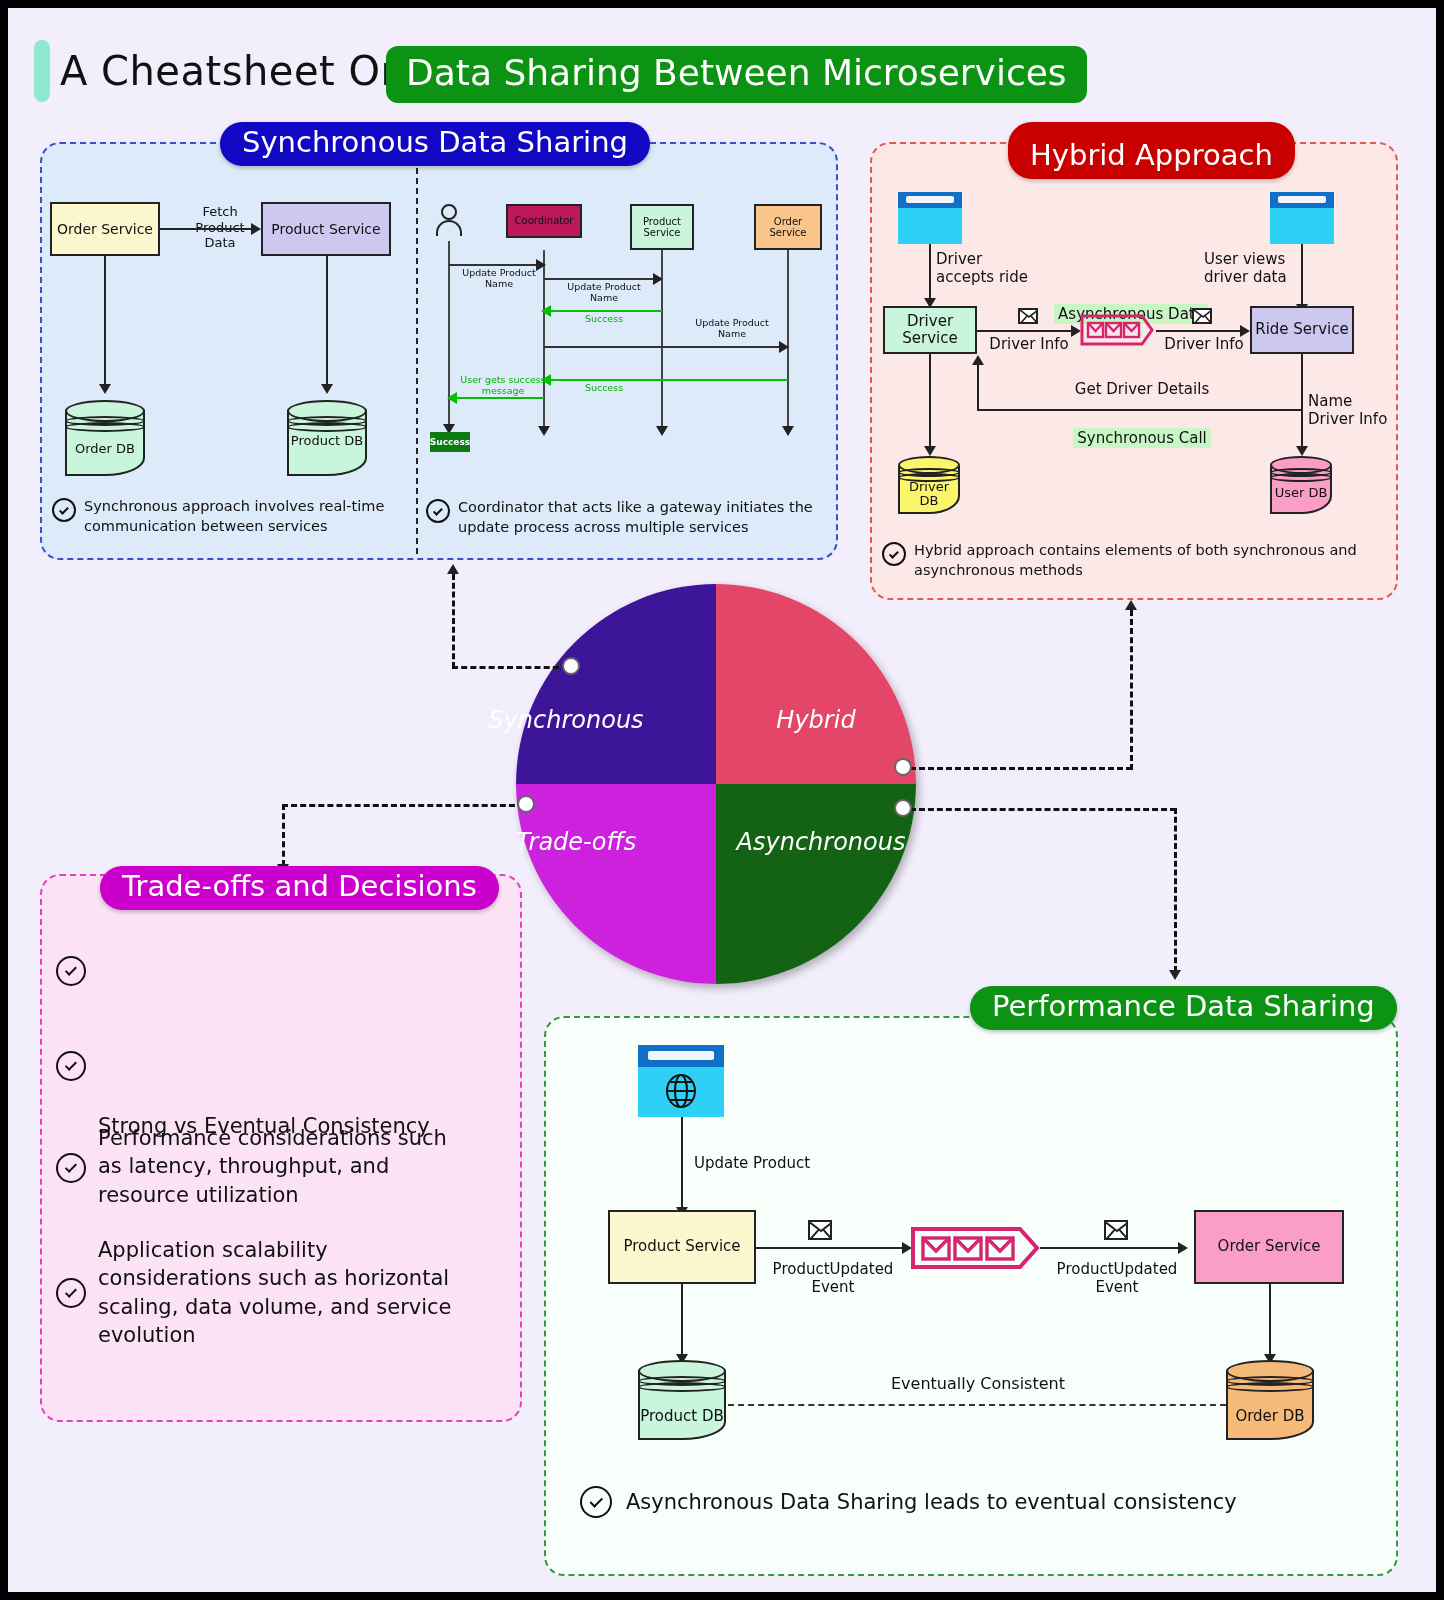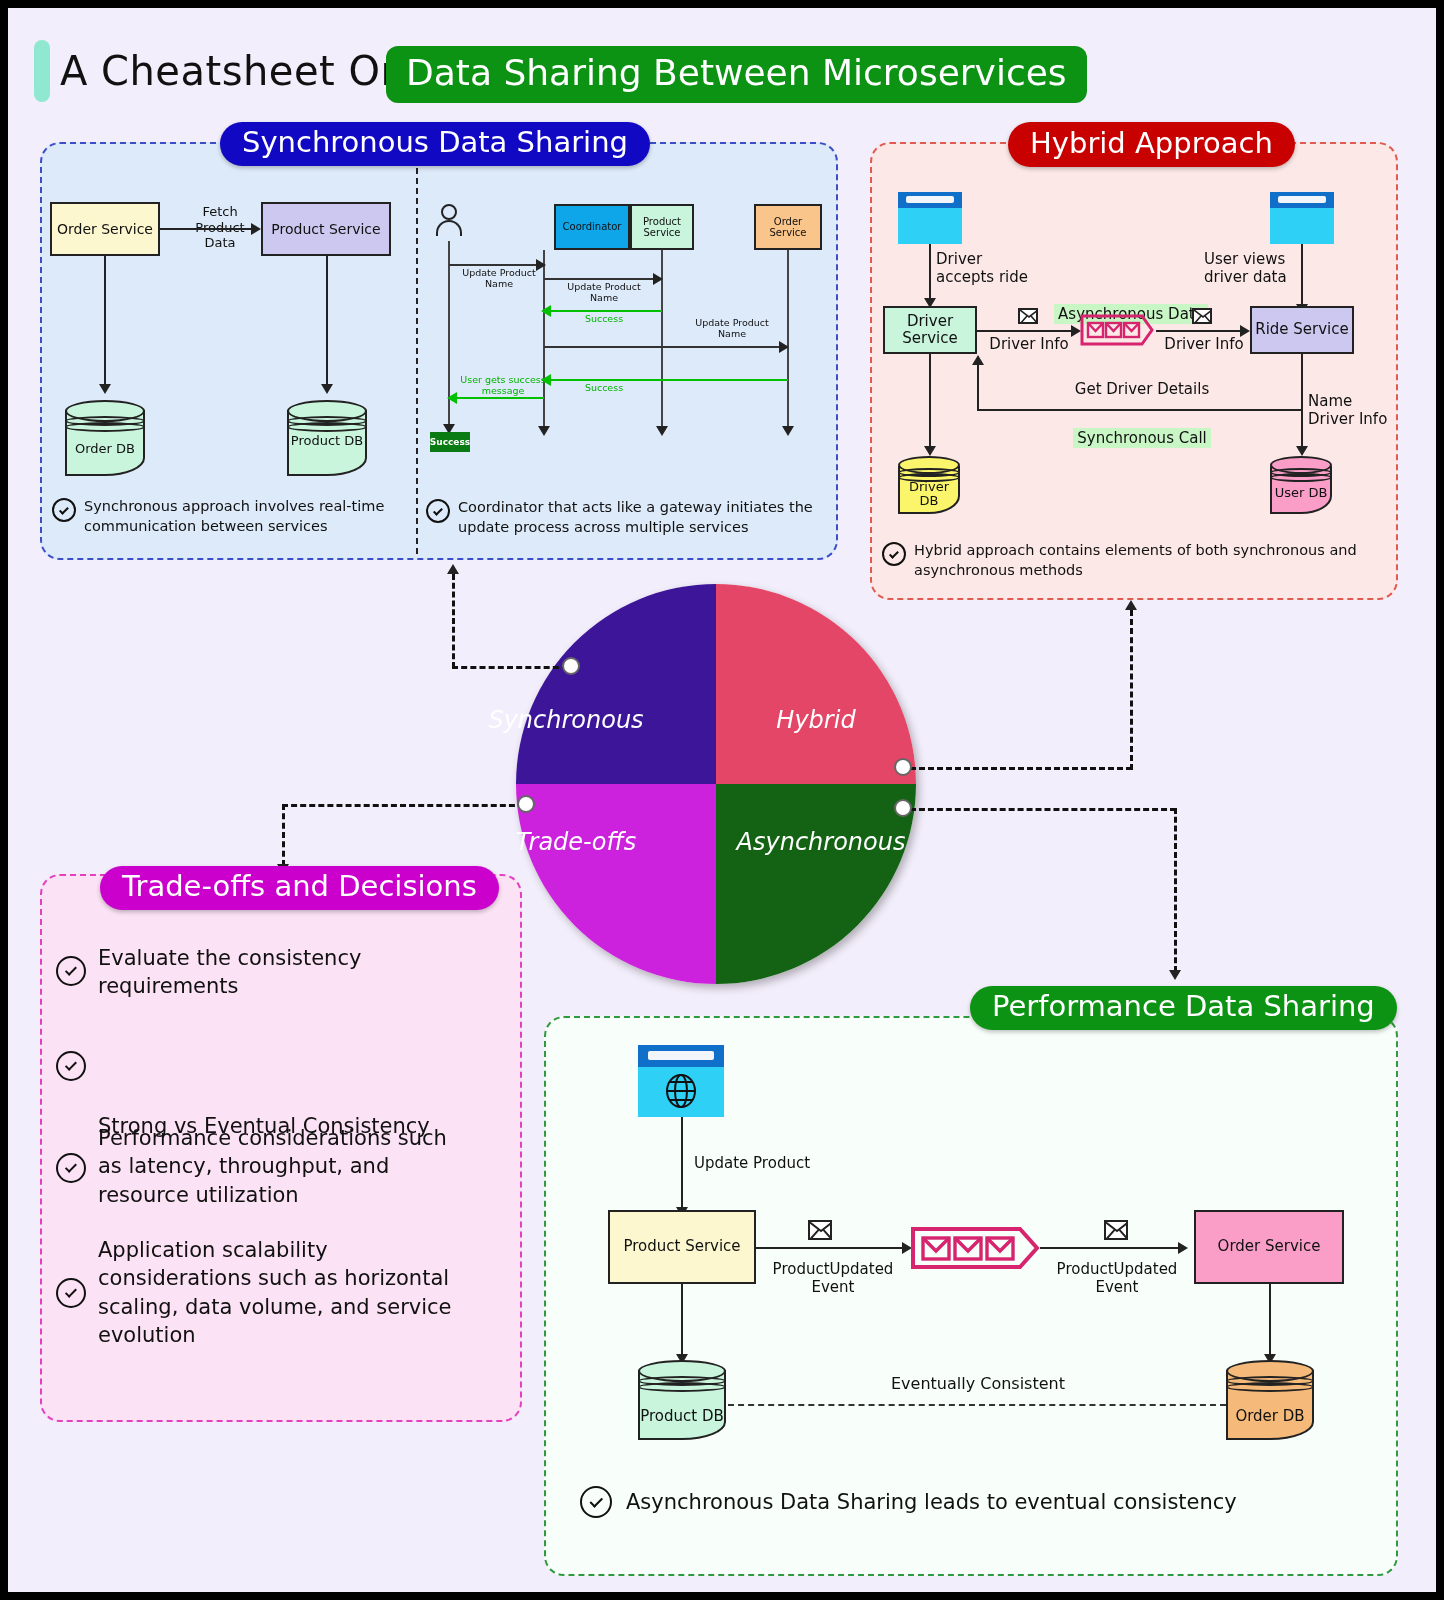--- a/index.html
+++ b/index.html
@@ -61,21 +61,21 @@
     background:#f8fffa; border:2px dashed #2f9a3e;
   }
 
   .badge {
     position:absolute; color:#fff; border-radius:24px;
     white-space:nowrap; text-align:center;
     font-family:"DejaVu Sans", sans-serif;
     box-shadow:0 2px 4px rgba(0,0,0,.25);
   }
   #badge-sync { left:212px; top:114px; background:#1108c4; font-size:29px; padding:3px 22px 7px; }
-  #badge-hybrid { left:1000px; top:114px; background:#c80000; font-size:29px; padding:4px 22px 7px; }
+  #badge-hybrid { left:1000px; top:114px; background:#c80000; font-size:29px; padding:16px 22px 7px; }
   #badge-trade { left:92px; top:858px; background:#cc00cc; font-size:29px; padding:3px 22px 7px; }
   #badge-async { left:962px; top:978px; background:#0c9314; font-size:29px; padding:3px 22px 7px; }
 
   
   .box {
     position:absolute; border:2px solid #222;
     display:flex; align-items:center; justify-content:center;
     text-align:center; line-height:1.15;
     font-family:"DejaVu Sans", sans-serif;
     color:#111;
@@ -211,21 +211,21 @@
 
   <div class="chk" style="left:44px;top:490px;width:24px;height:24px;"></div>
   <div class="cap-txt" style="left:76px;top:489px;width:320px;font-size:14.5px;">Synchronous approach involves real-time
 communication between services</div>
 
   <div style="position:absolute;left:428px;top:196px;width:26px;height:34px;">
     <div style="position:absolute;left:5px;top:0;width:16px;height:16px;border:2px solid #222;border-radius:50%;"></div>
     <div style="position:absolute;left:0;top:16px;width:26px;height:16px;border:2px solid #222;border-bottom:none;border-radius:14px 14px 0 0;"></div>
   </div>
 
-  <div class="box" style="left:498px;top:196px;width:76px;height:46px;background:#0ea5e9;font-size:10px;margin-left:48px;">
+  <div class="box" style="left:498px;top:196px;width:76px;height:34px;background:#be185d;font-size:10px;">
     <span>Coordinator</span>
   </div>
   <div class="box" style="left:622px;top:196px;width:64px;height:46px;background:#c8f5dc;font-size:10px;white-space:pre-line;">
     <span>Product
 Service</span>
   </div>
   <div class="box" style="left:746px;top:196px;width:68px;height:46px;background:#fac58a;font-size:10px;">
     <span>Order Service</span>
   </div>
 
@@ -411,22 +411,20 @@
   <div class="arrow-u" style="left:1117px;top:592px;"></div>
 
   <div class="dl h" style="left:902px;top:800px;width:266px;"></div>
   <div class="dl v" style="left:1166px;top:800px;height:164px;"></div>
   <div class="arrow-d" style="left:1161px;top:962px;"></div>
 
   <div class="panel" id="panel-trade"></div>
   <div class="badge" id="badge-trade">Trade-offs and Decisions</div>
 
   <div class="chk" style="left:48px;top:948px;width:30px;height:30px;"></div>
-  <div class="cap-txt" style="left:90px;top:936px;width:400px;font-size:21px;">Evaluate the consistency
-requirements</div>
 
   <div class="chk" style="left:48px;top:1043px;width:30px;height:30px;"></div>
   <div class="cap-txt" style="left:90px;top:1104px;width:420px;font-size:21px;">Strong vs Eventual Consistency</div>
 
   <div class="chk" style="left:48px;top:1145px;width:30px;height:30px;"></div>
   <div class="cap-txt" style="left:90px;top:1116px;width:400px;font-size:21px;">Performance considerations such
 as latency, throughput, and
 resource utilization</div>
 
   <div class="chk" style="left:48px;top:1270px;width:30px;height:30px;"></div>

